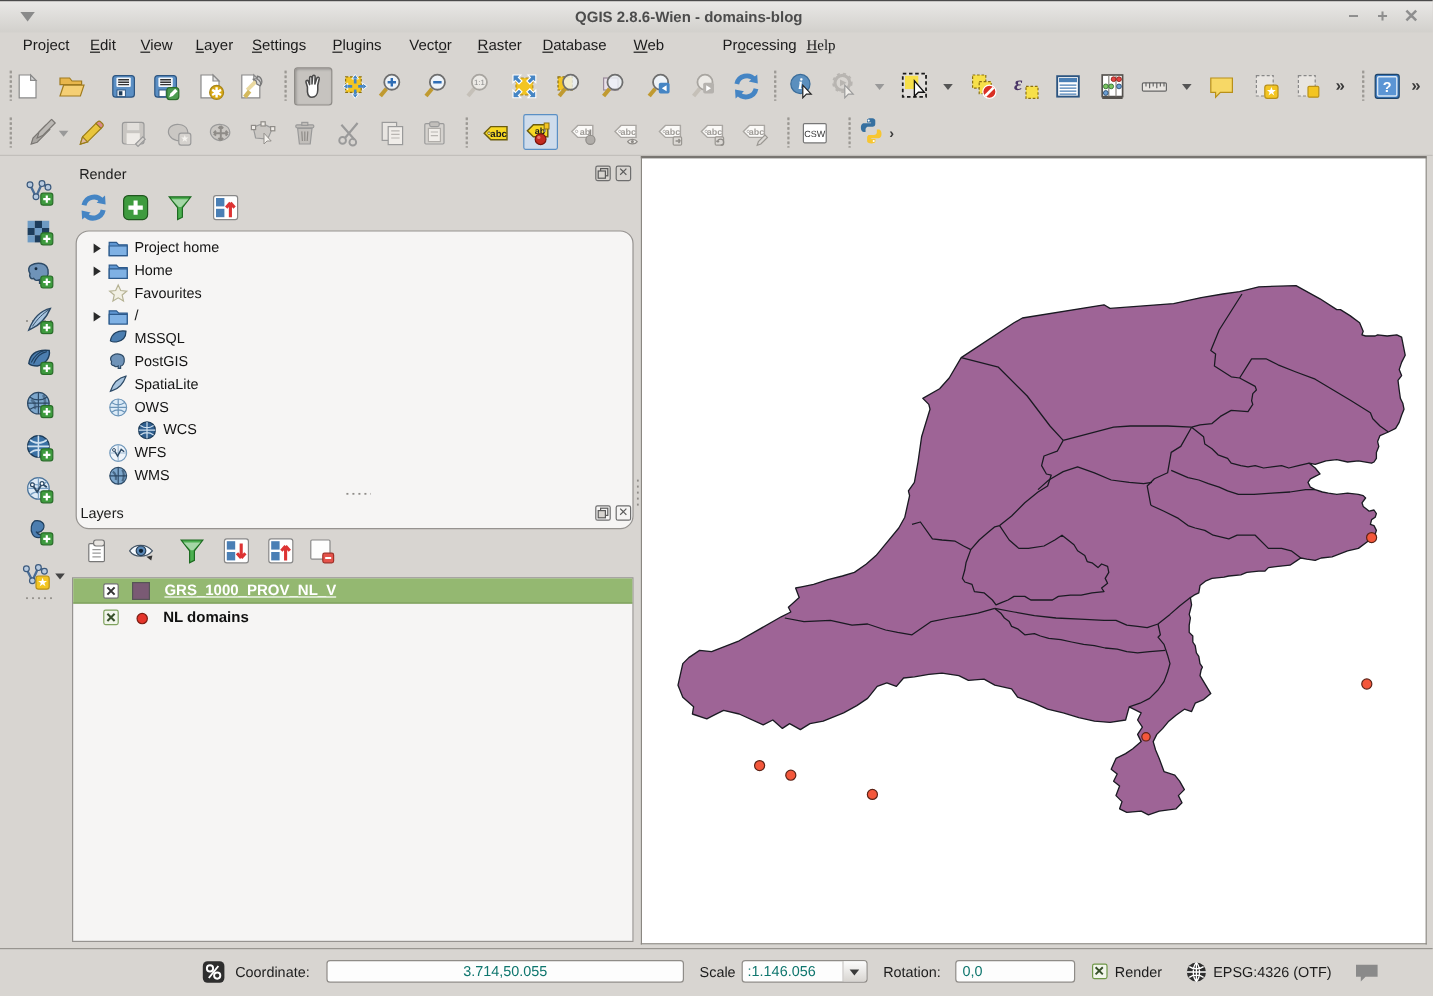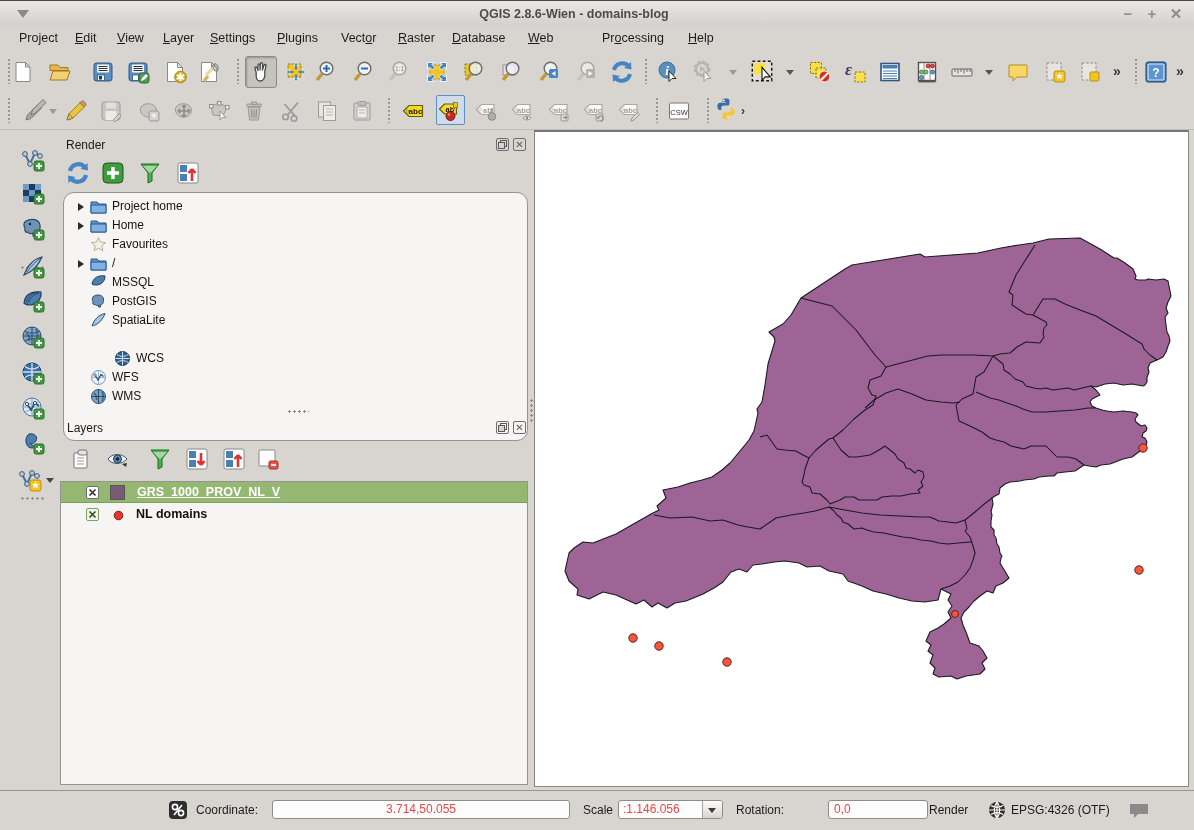--- a/index.html
+++ b/index.html
@@ -22,21 +22,21 @@
 .drop { position:absolute; width:0; height:0; border-left:4px solid transparent; border-right:4px solid transparent; border-top:5px solid #555; }
 .dropg { border-top-color:#999; }
 #leftbar { position:absolute; left:0; top:130px; width:56px; height:660px; }
 .ptitle { position:absolute; font-size:12px; color:#1c1c1c; }
 .pbtn { position:absolute; width:13px; height:13px; border:1px solid #6e6e6e; border-radius:2px; color:#5a5a5a; font-size:10px; line-height:11px; text-align:center; }
 .treebox { position:absolute; background:#f6f5f4; border:1px solid #969390; }
 .trow { position:absolute; left:0; width:100%; height:19px; font-size:12px; color:#141414; }
 .trow .lbl { position:absolute; left:48px; top:2px; }
 .texp { position:absolute; left:14px; top:6px; width:0; height:0; border-top:4px solid transparent; border-bottom:4px solid transparent; border-left:6px solid #2a2a2a; }
 #statusbar { position:absolute; left:0; top:790px; width:1194px; height:40px; background:#d8d5d1; border-top:1px solid #989590; font-size:12px; color:#1c1c1c; }
-.sb-field { position:absolute; background:#fdfdfd; border:1px solid #8f8c88; border-radius:3px; height:19px; font-size:12px; color:#ef4444; }
+.sb-field { position:absolute; background:#fdfdfd; border:1px solid #8f8c88; border-radius:3px; height:19px; font-size:12px; color:#0f766e; }
 #canvas { position:absolute; left:534px; top:130px; width:655px; height:657px; background:#fff; border-left:1px solid #8a8781; border-top:2px solid #787571; border-right:1px solid #8a8781; border-bottom:1px solid #8a8781; }
 svg { display:block; }
 </style>
 </head>
 <body>
 <div id="titlebar">
   <div id="tri"></div>
   <div class="title">QGIS 2.8.6-Wien - domains-blog</div>
   <div class="winbtn" style="left:1120px;">−</div>
   <div class="winbtn" style="left:1144px;">+</div>
@@ -47,21 +47,21 @@
   <span style="left:75px;"><u>E</u>dit</span>
   <span style="left:117px;"><u>V</u>iew</span>
   <span style="left:163px;"><u>L</u>ayer</span>
   <span style="left:210px;"><u>S</u>ettings</span>
   <span style="left:277px;"><u>P</u>lugins</span>
   <span style="left:341px;">Vect<u>o</u>r</span>
   <span style="left:398px;"><u>R</u>aster</span>
   <span style="left:452px;"><u>D</u>atabase</span>
   <span style="left:528px;"><u>W</u>eb</span>
   <span style="left:570px;margin-left:32px;">Pr<u>o</u>cessing</span>
-  <span style="left:688px;"><u>H</u>elp</span>
+  <span style="left:672px;font-family:Liberation Serif, serif;"><u>H</u>elp</span>
 </div>
 <div id="tb1" class="tb">
 <div class="sep" style="top:58px;left:8px;"></div>
 <svg class="ic" style="left:11px;top:60px;" viewBox="0 0 24 24">
       <path d="M5,2.5 h9.5 l4.5,4.5 v14.5 h-14 z" fill="#fff" stroke="#8a8a8a"></path>
       <path d="M14.5,2.5 l4.5,4.5 h-4.5 z" fill="#d5d5d5" stroke="#8a8a8a"></path>
     </svg>
 <svg class="ic" style="left:48px;top:60px;" viewBox="0 0 24 24">
       <path d="M2,5 h8 l2,2.5 h8 v3 h-18 z" fill="#e8b64c" stroke="#a07b1e"></path>
       <path d="M2,20 l3,-9 h17 l-3,9 z" fill="#f5cf74" stroke="#a07b1e"></path>
@@ -497,20 +497,27 @@
         <svg style="position:absolute;left:26px;top:1px;" width="17" height="17" viewBox="0 0 17 17">
           <path d="M4,3 C8,1 13,2 13.5,6 C14,10 12,12 10.5,12 L10.5,14 L8.5,14 L8.5,12 C7,13 5.5,12.5 5,11.5 C3.5,12 2,10.5 3,8.5 C1.5,6 2.5,4 4,3 Z" fill="#6f93b8" stroke="#2d4a66"></path>
         </svg>
         <span class="lbl">PostGIS</span>
       </div>
 <div class="trow" style="top:118px;">
         <svg style="position:absolute;left:26px;top:1px;" width="17" height="17" viewBox="0 0 17 17">
           <path d="M2,14 C4,8 8,3 15,1.5 C13,7 9,12 3.5,13.5 Z" fill="#a8c4de" stroke="#2d4a66"></path>
         </svg>
         <span class="lbl">SpatiaLite</span>
+      </div>
+<div class="trow" style="top:137px;">
+        <svg style="position:absolute;left:26px;top:1px;" width="17" height="17" viewBox="0 0 17 17">
+          <circle cx="8.5" cy="8.5" r="7" fill="#dcebf7" stroke="#6b94b8"></circle>
+          <path d="M1.5,8.5h14M8.5,1.5v14M3,4.5c3.5,2.5 7.5,2.5 11,0M3,12.5c3.5,-2.5 7.5,-2.5 11,0" fill="none" stroke="#6b94b8"></path>
+        </svg>
+        <span class="lbl">OWS</span>
       </div>
 <div class="trow" style="top:156px;margin-left:24px;">
         <svg style="position:absolute;left:26px;top:1px;" width="17" height="17" viewBox="0 0 17 17">
           <circle cx="8.5" cy="8.5" r="7" fill="#2f5f8f" stroke="#1c3a56"></circle>
           <path d="M1.5,8.5h14M8.5,1.5v14M3,4.5c3.5,2.5 7.5,2.5 11,0M3,12.5c3.5,-2.5 7.5,-2.5 11,0" fill="none" stroke="#cfe0ef"></path>
         </svg>
         <span class="lbl">WCS</span>
       </div>
 <div class="trow" style="top:175px;">
         <svg style="position:absolute;left:26px;top:1px;" width="17" height="17" viewBox="0 0 17 17">
@@ -653,16 +660,16 @@
       </svg>
     </div>
 <svg style="position:absolute;left:988px;top:10px;" width="18" height="18" viewBox="0 0 18 18">
       <circle cx="9" cy="9" r="8" fill="#2e2e2e"></circle>
       <path d="M1,9h16M9,1v16M3,4.5c3.5,2.5 8.5,2.5 12,0M3,13.5c3.5,-2.5 8.5,-2.5 12,0M9,1c-3.5,4 -3.5,12 0,16M9,1c3.5,4 3.5,12 0,16" fill="none" stroke="#fff" stroke-width="1.1"></path>
     </svg>
 <svg style="position:absolute;left:1128px;top:11px;" width="22" height="18" viewBox="0 0 22 18">
       <path d="M2,2 h18 v10 h-10 l-4,4 v-4 h-4 z" fill="#8a8a8a"></path>
     </svg>
   <span style="position:absolute;left:736px;top:12px;">Rotation:</span>
-  <div class="sb-field" style="left:796px;top:9px;width:100px;line-height:17px;padding-left:5px;margin-left:32px;">0,0</div>
+  <div class="sb-field" style="left:796px;top:9px;width:100px;line-height:17px;padding-left:5px;">0,0</div>
   <span style="position:absolute;left:929px;top:12px;">Render</span>
   <span style="position:absolute;left:1011px;top:12px;">EPSG:4326 (OTF)</span>
 </div>
 
 </body></html>

